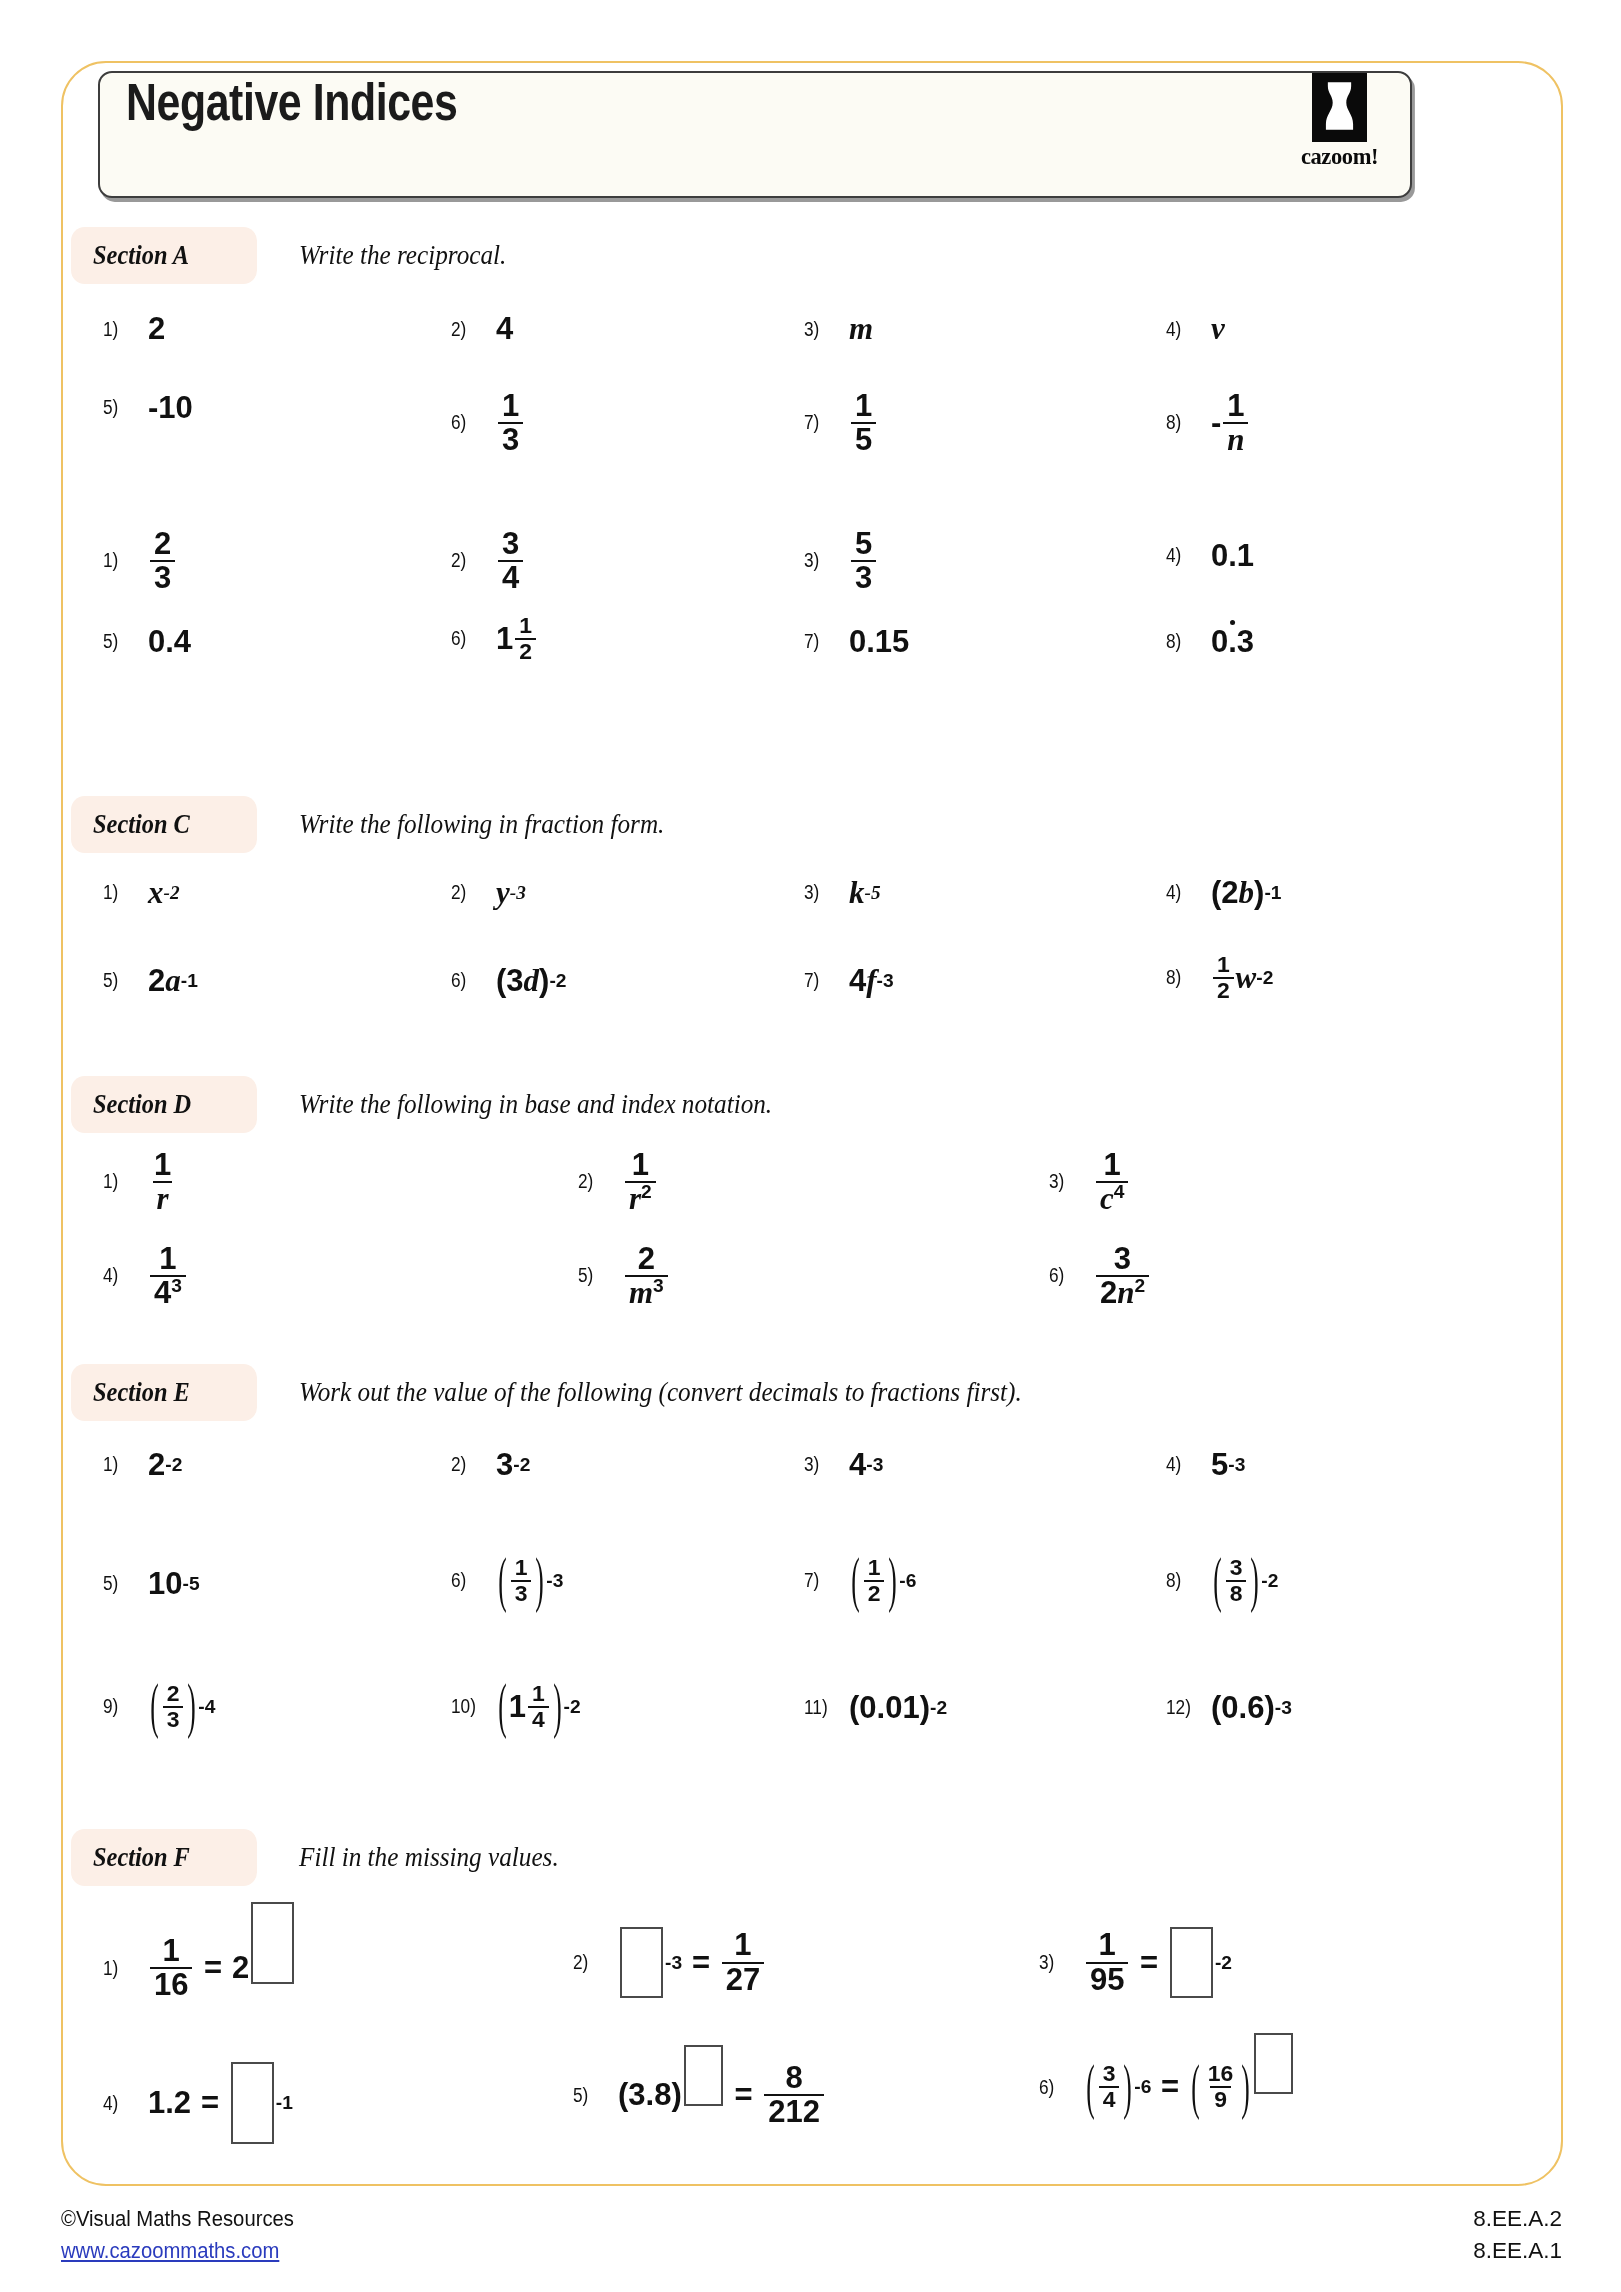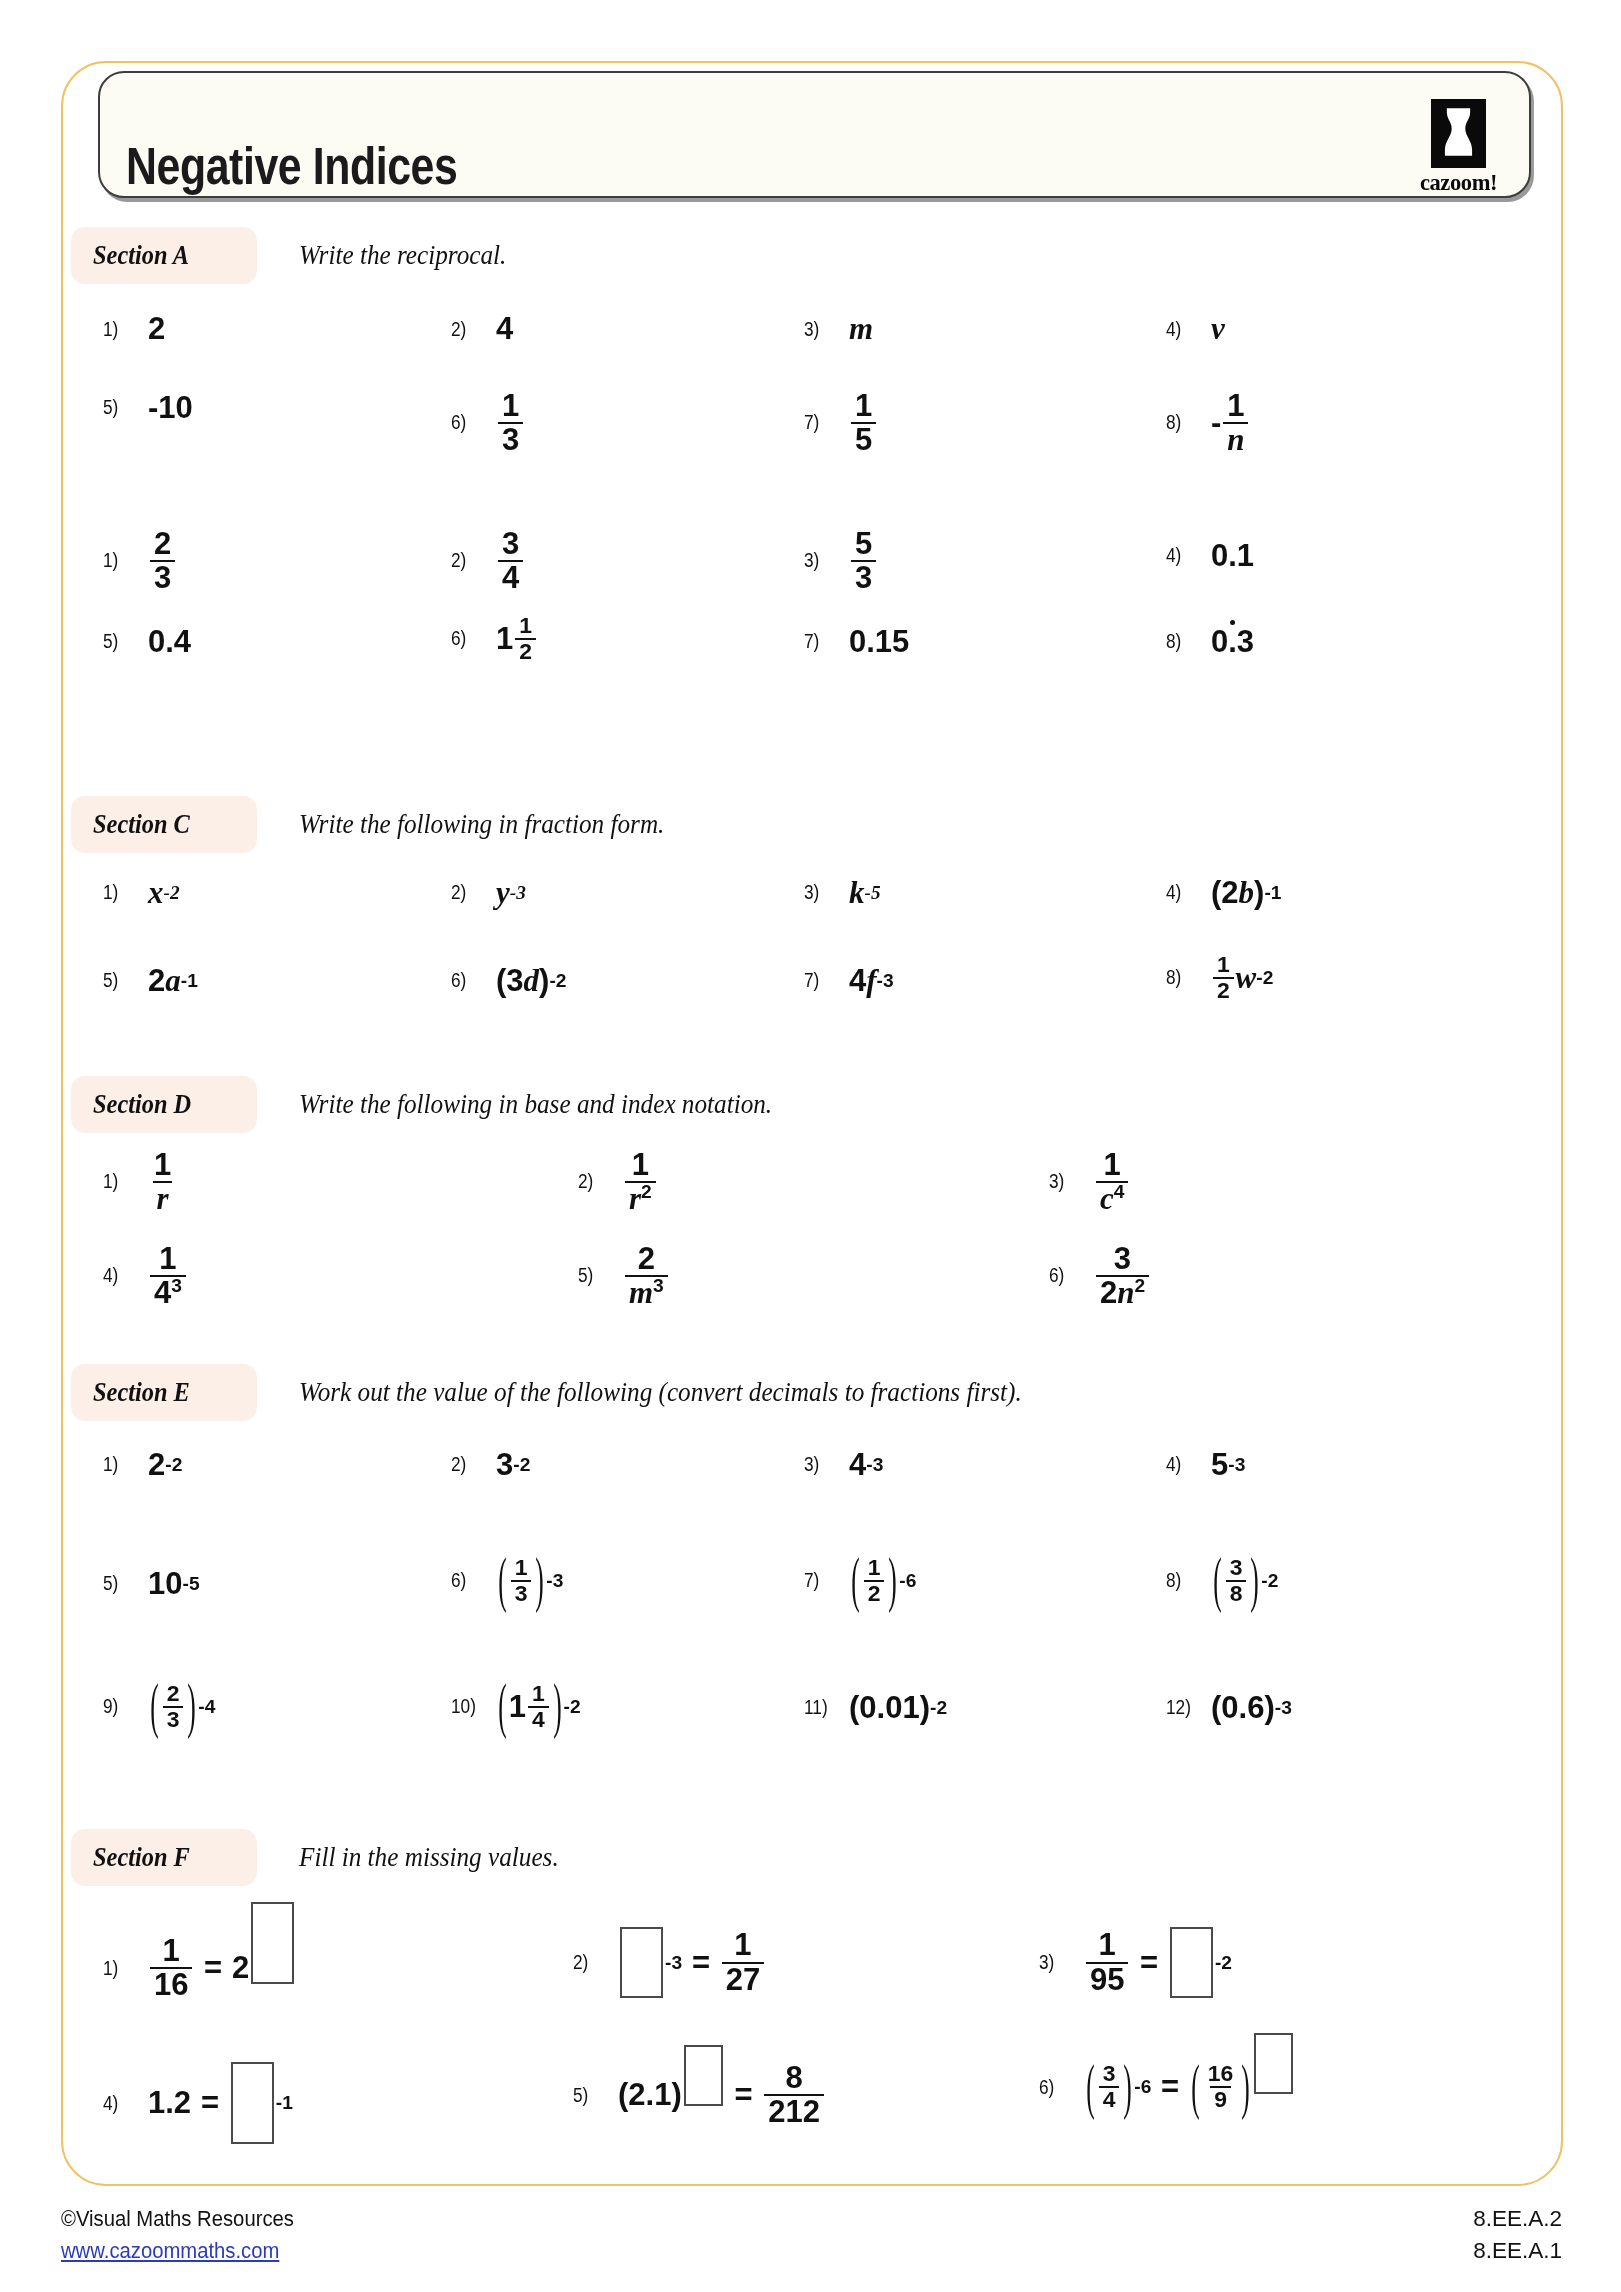--- a/index.html
+++ b/index.html
@@ -21,26 +21,26 @@
     width:1502px; height:2125px;
     border:2.9px solid #efc263;
     border-radius:45px;
     background:#fff;
   }
 
   
   .title-bar{
     position:absolute;
     left:98px; top:71px;
-    width:1433px; height:127px;
+    width:1314px; height:127px;
     border:2.9px solid #3d3d3d;
-    border-radius:26px;
+    border-radius:14px;
     background:#fcfbf4;
     box-shadow:2.9px 3.9px 0 rgba(70,70,70,.55);
-    display:flex; align-items:flex-end;
+    display:flex; align-items:flex-start;
     padding:0 25.5px;
   }
   .worksheet-title{
     font-family:"Liberation Sans", sans-serif;
     font-weight:bold;
     font-size:51px;
     letter-spacing:-0.5px;
     transform:scaleX(.84);
     transform-origin:left center;
     color:#1b1b1b;
@@ -686,21 +686,21 @@
       <span class="qbody">
         <span>1.2</span>
         <span class="eq">=</span>
         <span class="box tall"></span>
           <span class="sup" style="vertical-align:top">-1</span>
       </span>
     </div>
     <div class="q" style="left:573px; top:29px">
       <span class="qnum">5)</span>
       <span class="qbody">
-        (<span>2.1</span>)<span class="box sm" style="position:relative; top:-19.6px"></span>
+        (<span>3.8</span>)<span class="box sm" style="position:relative; top:-19.6px"></span>
         <span class="eq">=</span>
         <span class="frac">
           <span class="num">8</span>
           <span class="den">212</span>
         </span>
       </span>
     </div>
     <div class="q" style="left:1039px; top:23.5px">
       <span class="qnum">6)</span>
       <span class="qbody">

